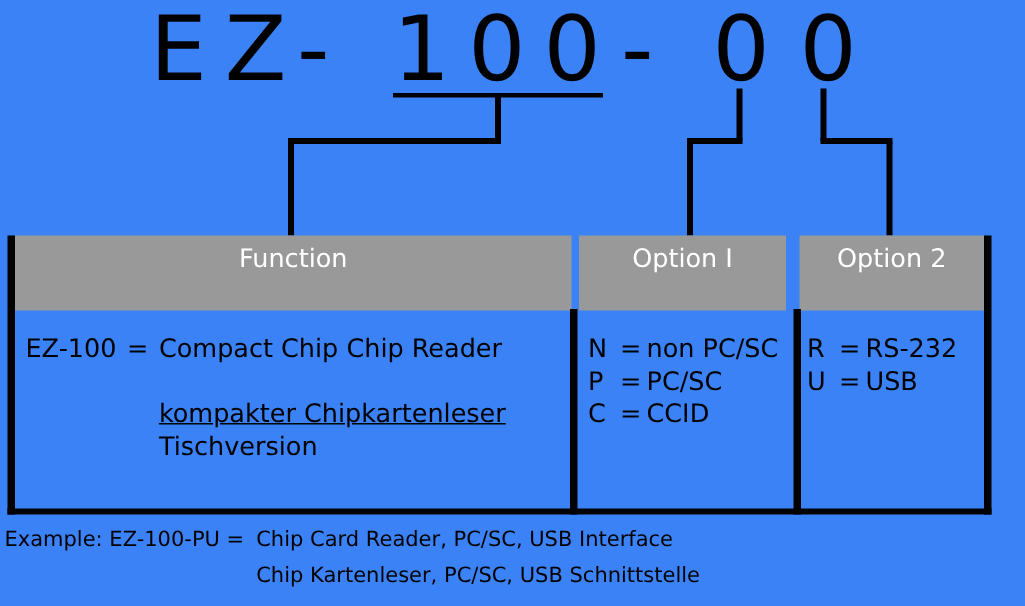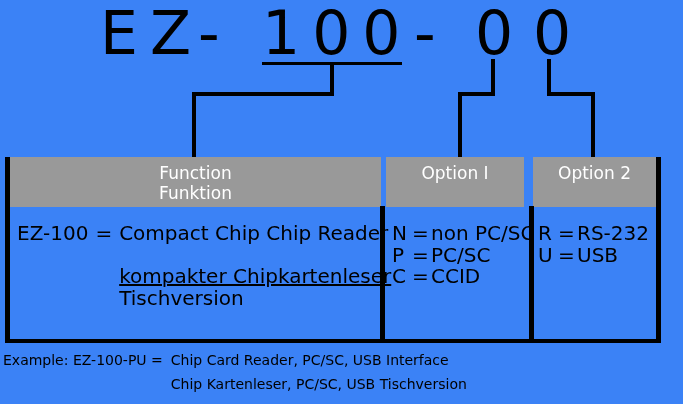--- a/index.html
+++ b/index.html
@@ -16,21 +16,21 @@
   .ln{position:absolute;background:#000;}
   
   .tbl{position:absolute;left:5px;top:157px;width:522px;height:186px;}
   .tbl > div{position:absolute;}
   .gray{background:#999999;top:0;height:50px;}
   .blk{background:#000;}
   .hdr{
     top:6px;height:44px;color:#fff;font-size:17px;line-height:20px;
     text-align:center;
   }
-  .cell{font-size:20px;line-height:21.7px;white-space:nowrap;}
+  .cell{font-size:17px;line-height:21.7px;white-space:nowrap;}
   .kv{display:flex;align-items:flex-start;}
   .kv .eq{margin:0 7px;}
   .opt-row{display:flex;}
   .opt-k{width:18px;}
   .opt-eq{width:21px;text-align:center;}
   .gap-above{margin-top:21.7px;text-decoration:underline;}
   
   .example{
     position:absolute;left:3px;top:349px;display:flex;align-items:flex-start;
     font-size:14px;line-height:23.5px;white-space:nowrap;
@@ -70,21 +70,20 @@
 
     <div class="gray" style="left:5px;width:371px"></div>
     <div class="gray" style="left:381px;width:138px"></div>
     <div class="gray" style="left:528px;width:123px"></div>
 
     <div class="blk" style="left:375px;top:49px;width:5px;height:137px"></div>
     <div class="blk" style="left:524px;top:49px;width:5px;height:137px"></div>
 
     <div class="hdr" style="left:5px;width:371px">
       <div>Function</div>
-      <div>Funktion</div>
     </div>
     <div class="hdr" style="left:381px;width:138px">
       <div>Option I</div>
     </div>
     <div class="hdr" style="left:528px;width:123px">
       <div>Option 2</div>
     </div>
 
     <div class="cell kv" style="left:12px;top:66px">
       <span>EZ-100</span>
@@ -125,17 +124,17 @@
         <span class="opt-eq">=</span>
         <span>USB</span>
       </div>
     </div>
   </div>
 
   <div class="example">
     <span class="pfx">Example: EZ-100-PU =</span>
     <div>
       <div>Chip Card Reader, PC/SC, USB Interface</div>
-      <div>Chip Kartenleser, PC/SC, USB Tischversion</div>
+      <div>Chip Kartenleser, PC/SC, USB Schnittstelle</div>
     </div>
   </div>
 
 </div>
 
 </body></html>

